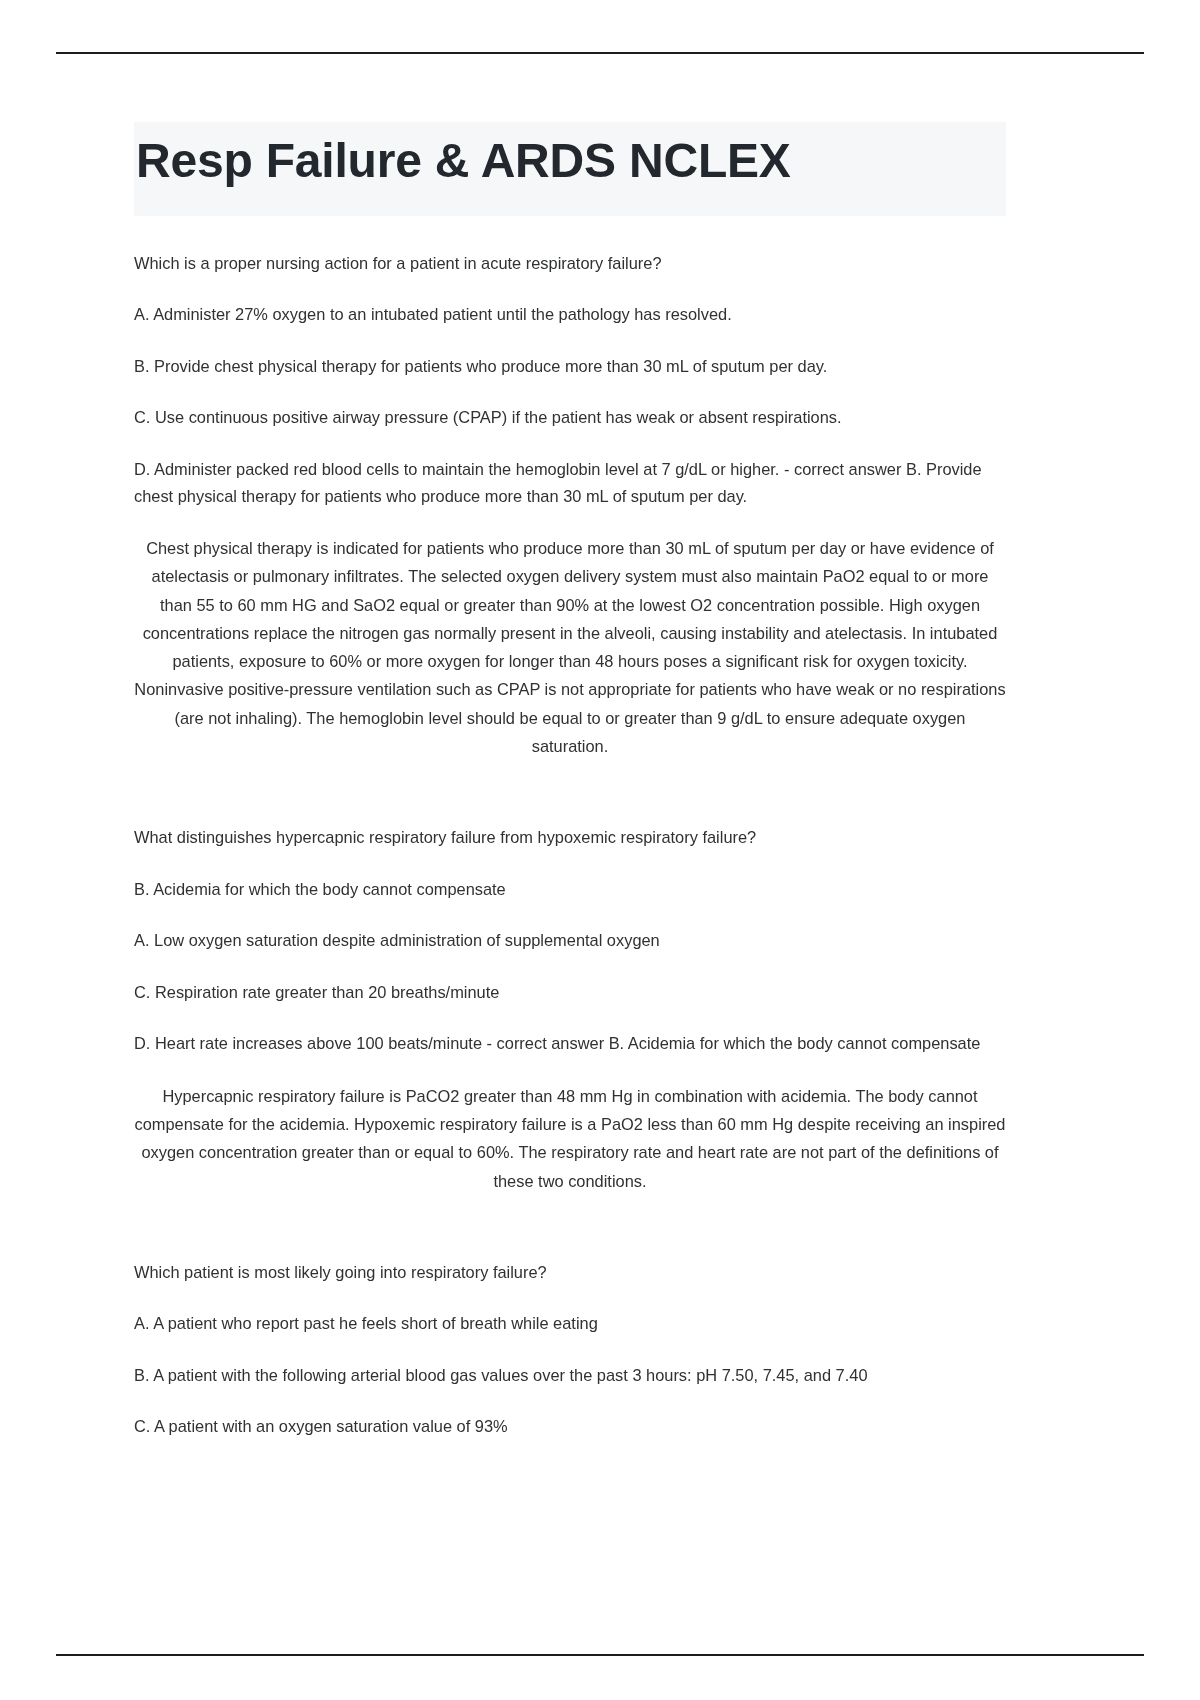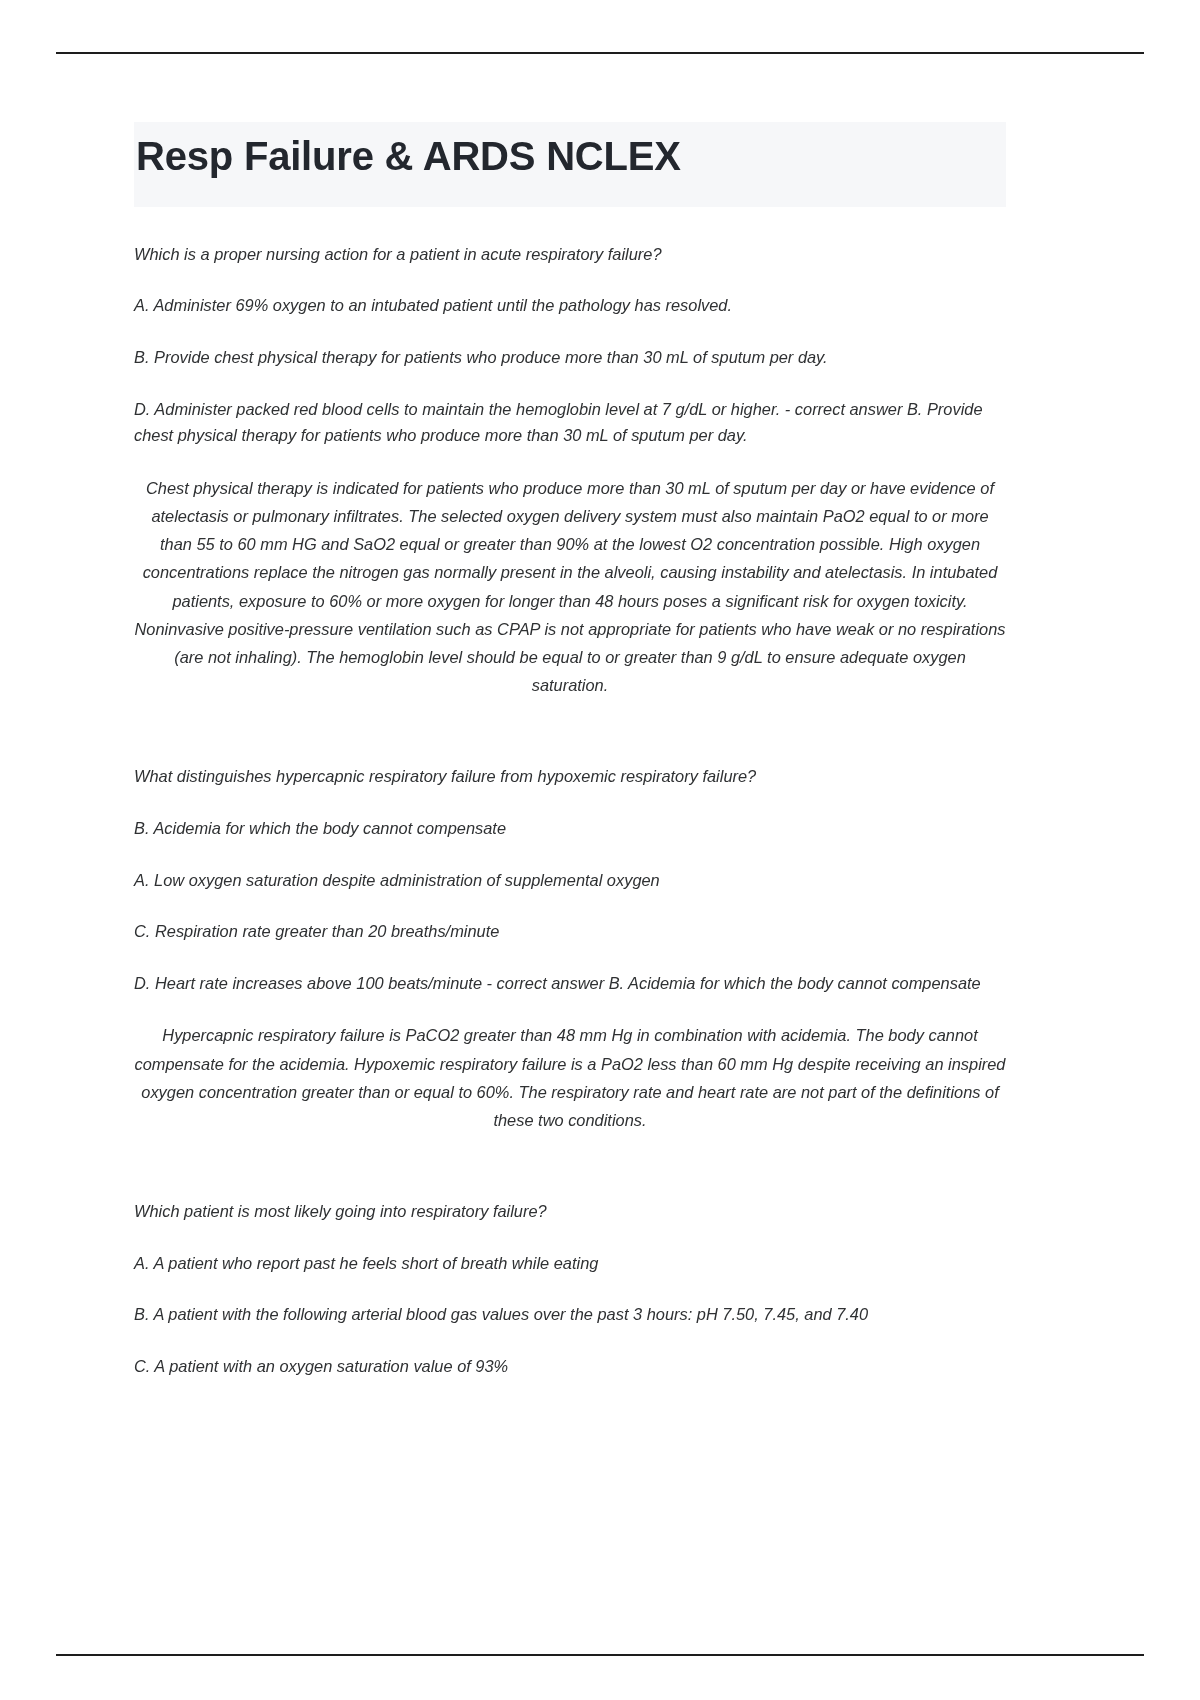--- a/index.html
+++ b/index.html
@@ -51,30 +51,29 @@
 
   
   .title-band {
     background: #f6f7f9;
     padding: 12px 0 28px 2px;
     margin-bottom: 34px;
   }
   .doc-title {
     margin: 0;
     font-family: "Liberation Sans", sans-serif;
-    font-size: 40px;
+    font-size: 48px;
     line-height: 1.12;
     font-weight: bold;
     letter-spacing: -0.2px;
     color: #23272e;
   }
 
   .qblock {
     margin-bottom: 34px;
-    font-style: italic;
   }
 
   p.line {
     margin: 0 0 25px 0;
     font-size: 16.4px;
     line-height: 1.62;
     color: #2f3133;
     font-weight: 400;
   }
 
@@ -102,22 +101,23 @@
   <div class="rule-top"></div>
 
   <div class="content">
 
     <div class="title-band">
       <h1 class="doc-title">Resp Failure &amp; ARDS NCLEX</h1>
     </div>
 
     <div class="qblock">
       <p class="question">Which is a proper nursing action for a patient in acute respiratory failure?</p>
-      <p class="line">A. Administer 69% oxygen to an intubated patient until the pathology has resolved.</p>
+      <p class="line">A. Administer 27% oxygen to an intubated patient until the pathology has resolved.</p>
       <p class="line">B. Provide chest physical therapy for patients who produce more than 30 mL of sputum per day.</p>
+      <p class="line">C. Use continuous positive airway pressure (CPAP) if the patient has weak or absent respirations.</p>
       <p class="line">D. Administer packed red blood cells to maintain the hemoglobin level at 7 g/dL or higher. - correct answer B. Provide chest physical therapy for patients who produce more than 30 mL of sputum per day.</p>
       <p class="para">Chest physical therapy is indicated for patients who produce more than 30 mL of sputum per day or have evidence of atelectasis or pulmonary infiltrates. The selected oxygen delivery system must also maintain PaO2 equal to or more than 55 to 60 mm HG and SaO2 equal or greater than 90% at the lowest O2 concentration possible. High oxygen concentrations replace the nitrogen gas normally present in the alveoli, causing instability and atelectasis. In intubated patients, exposure to 60% or more oxygen for longer than 48 hours poses a significant risk for oxygen toxicity. Noninvasive positive-pressure ventilation such as CPAP is not appropriate for patients who have weak or no respirations (are not inhaling). The hemoglobin level should be equal to or greater than 9 g/dL to ensure adequate oxygen saturation.</p>
     </div>
 
     <div class="gap-md"></div>
 
     <div class="qblock">
       <p class="question">What distinguishes hypercapnic respiratory failure from hypoxemic respiratory failure?</p>
       <p class="line">B. Acidemia for which the body cannot compensate</p>
       <p class="line">A. Low oxygen saturation despite administration of supplemental oxygen</p>

